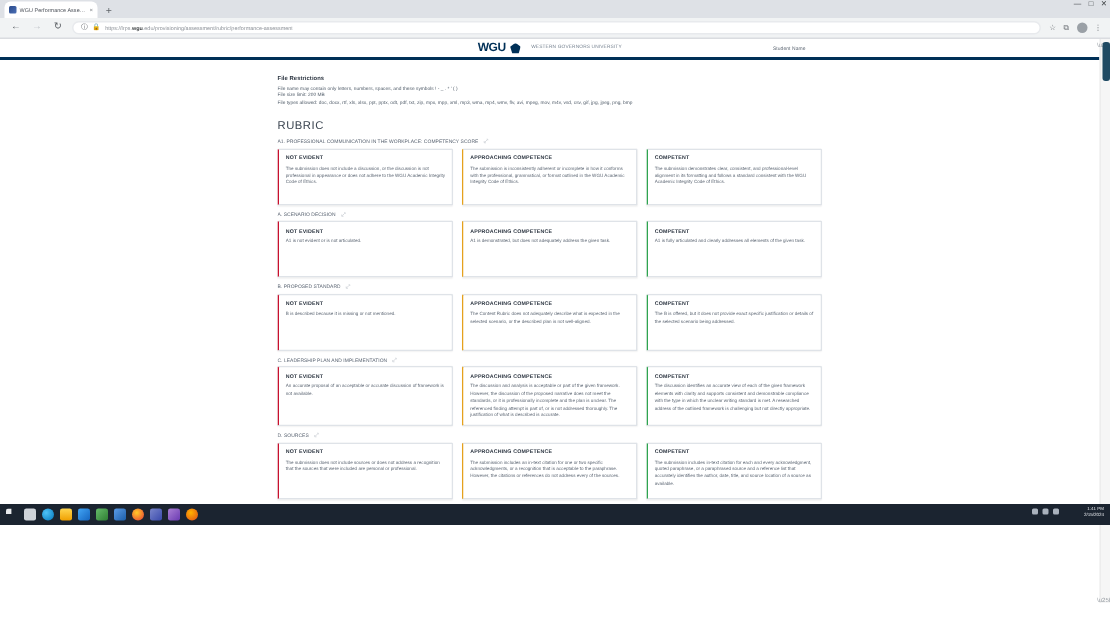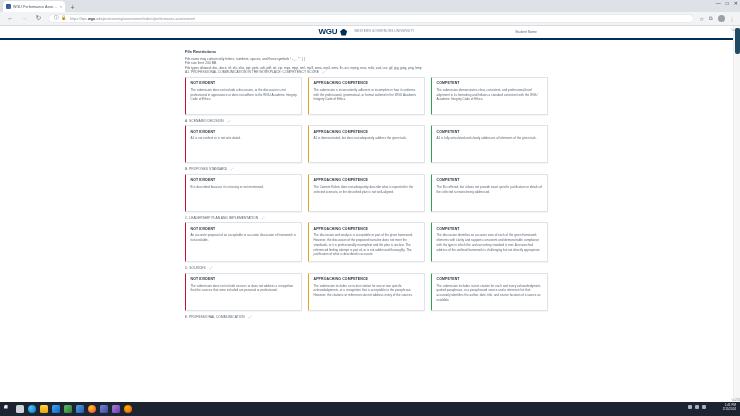--- a/index.html
+++ b/index.html
@@ -4,21 +4,21 @@
 <style>
   * { box-sizing: border-box; margin: 0; padding: 0; }
   html, body {
     width: 740px; height: 416px;
     overflow: hidden;
     font-family: "Liberation Sans", sans-serif;
     background: #ffffff;
   }
 
   
-  .browser { width: 740px; height: 416px; position: relative; background:#fff; }
+  .browser { width: 740px; height: 350px; position: relative; background:#fff; }
 
   .tabstrip {
     height: 12px; background: #dee1e6;
     display: flex; align-items: flex-end; padding-left: 3px; gap: 2px;
     position: relative;
   }
   .tab {
     height: 11px; width: 62px; background: #fff;
     border-radius: 4px 4px 0 0;
     display: flex; align-items: center; gap: 2px;
@@ -259,20 +259,21 @@
 
       <div class="content">
 
         <div class="file-restrictions">
           <div class="fr-title">File Restrictions</div>
           <div class="fr-line">File name may contain only letters, numbers, spaces, and these symbols ! - _ . * ' ( )</div>
           <div class="fr-line">File size limit: 200 MB</div>
           <div class="fr-line">File types allowed: doc, docx, rtf, xls, xlsx, ppt, pptx, odt, pdf, txt, zip, mpx, mpp, xml, mp3, wma, mp4, wmv, flv, avi, mpeg, mov, m4v, vsd, csv, gif, jpg, jpeg, png, bmp</div>
         </div>
 
+        <h1 class="rubric-title">RUBRIC</h1>
 
         <div class="section">
           <div class="section-head">
             <span class="section-label">A1. PROFESSIONAL COMMUNICATION IN THE WORKPLACE: COMPETENCY SCORE</span>
             <span class="link-icon">
               <svg viewBox="0 0 10 10" width="4" height="4">
                   <path d="M3 7 L7 3 M6 2 h2 v2 M2 5 v3 h3" stroke="#8a93a0" stroke-width="1" fill="none"></path>
                 </svg>
             </span>
           </div>

